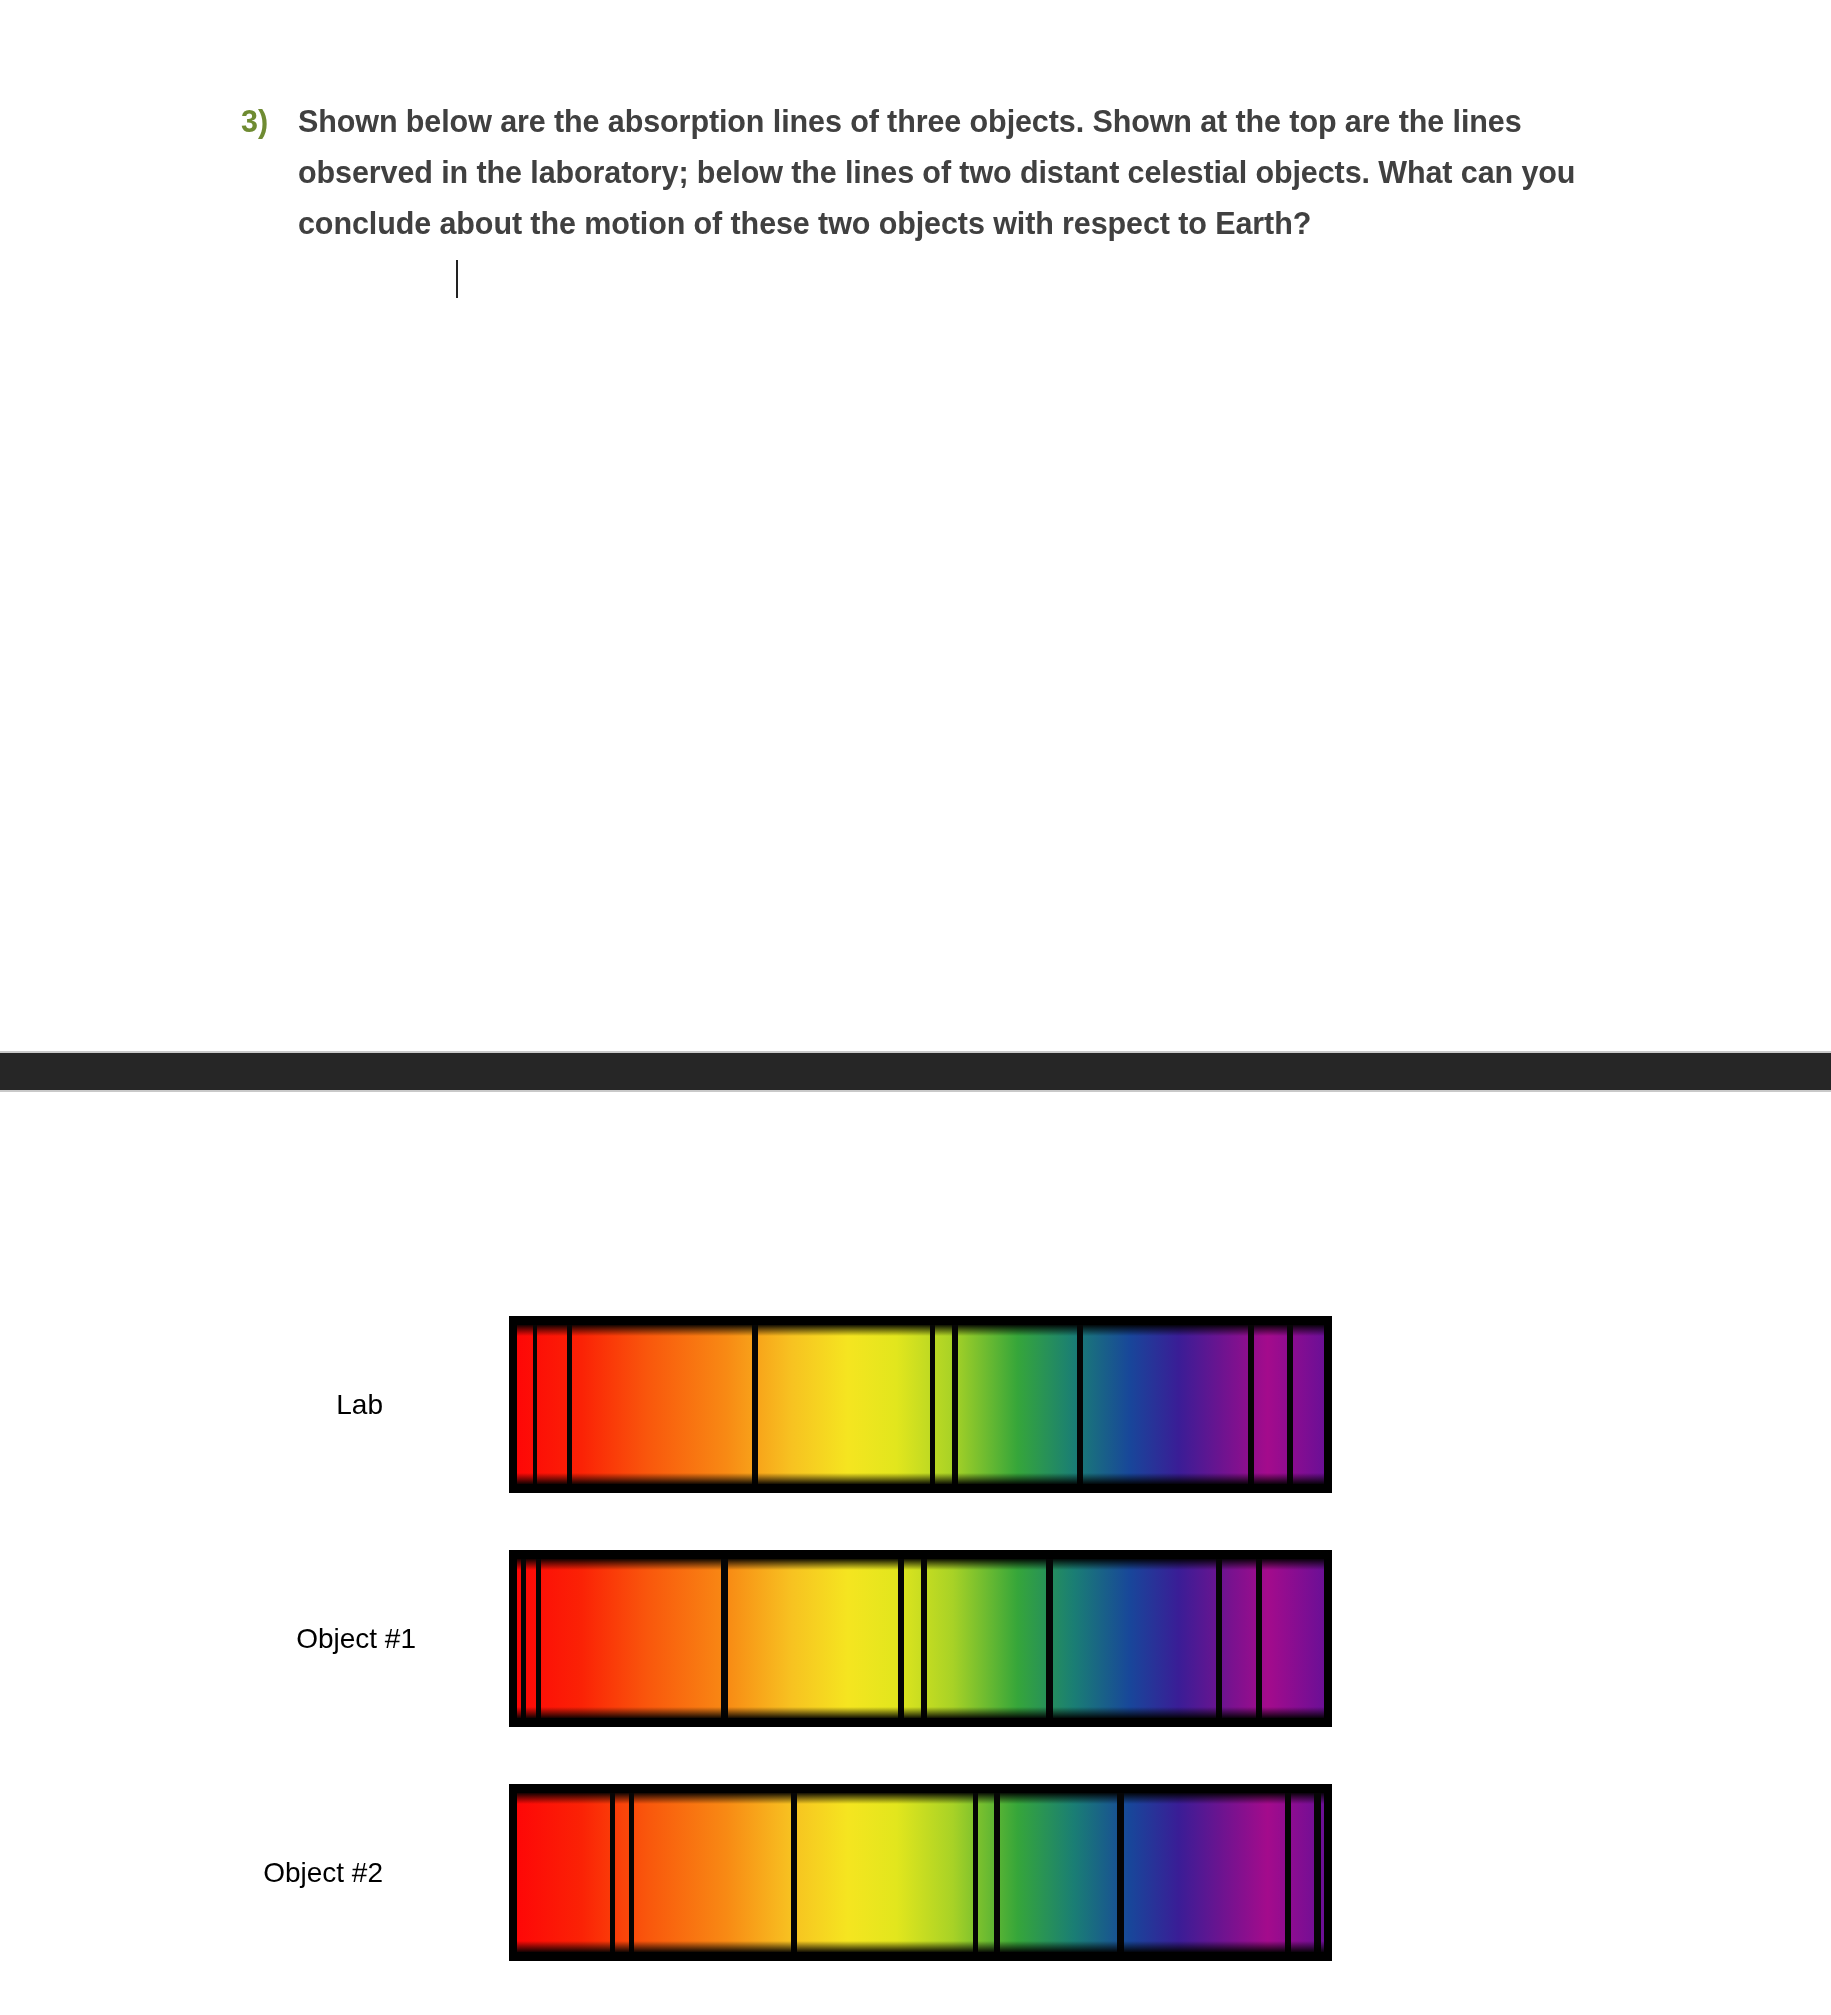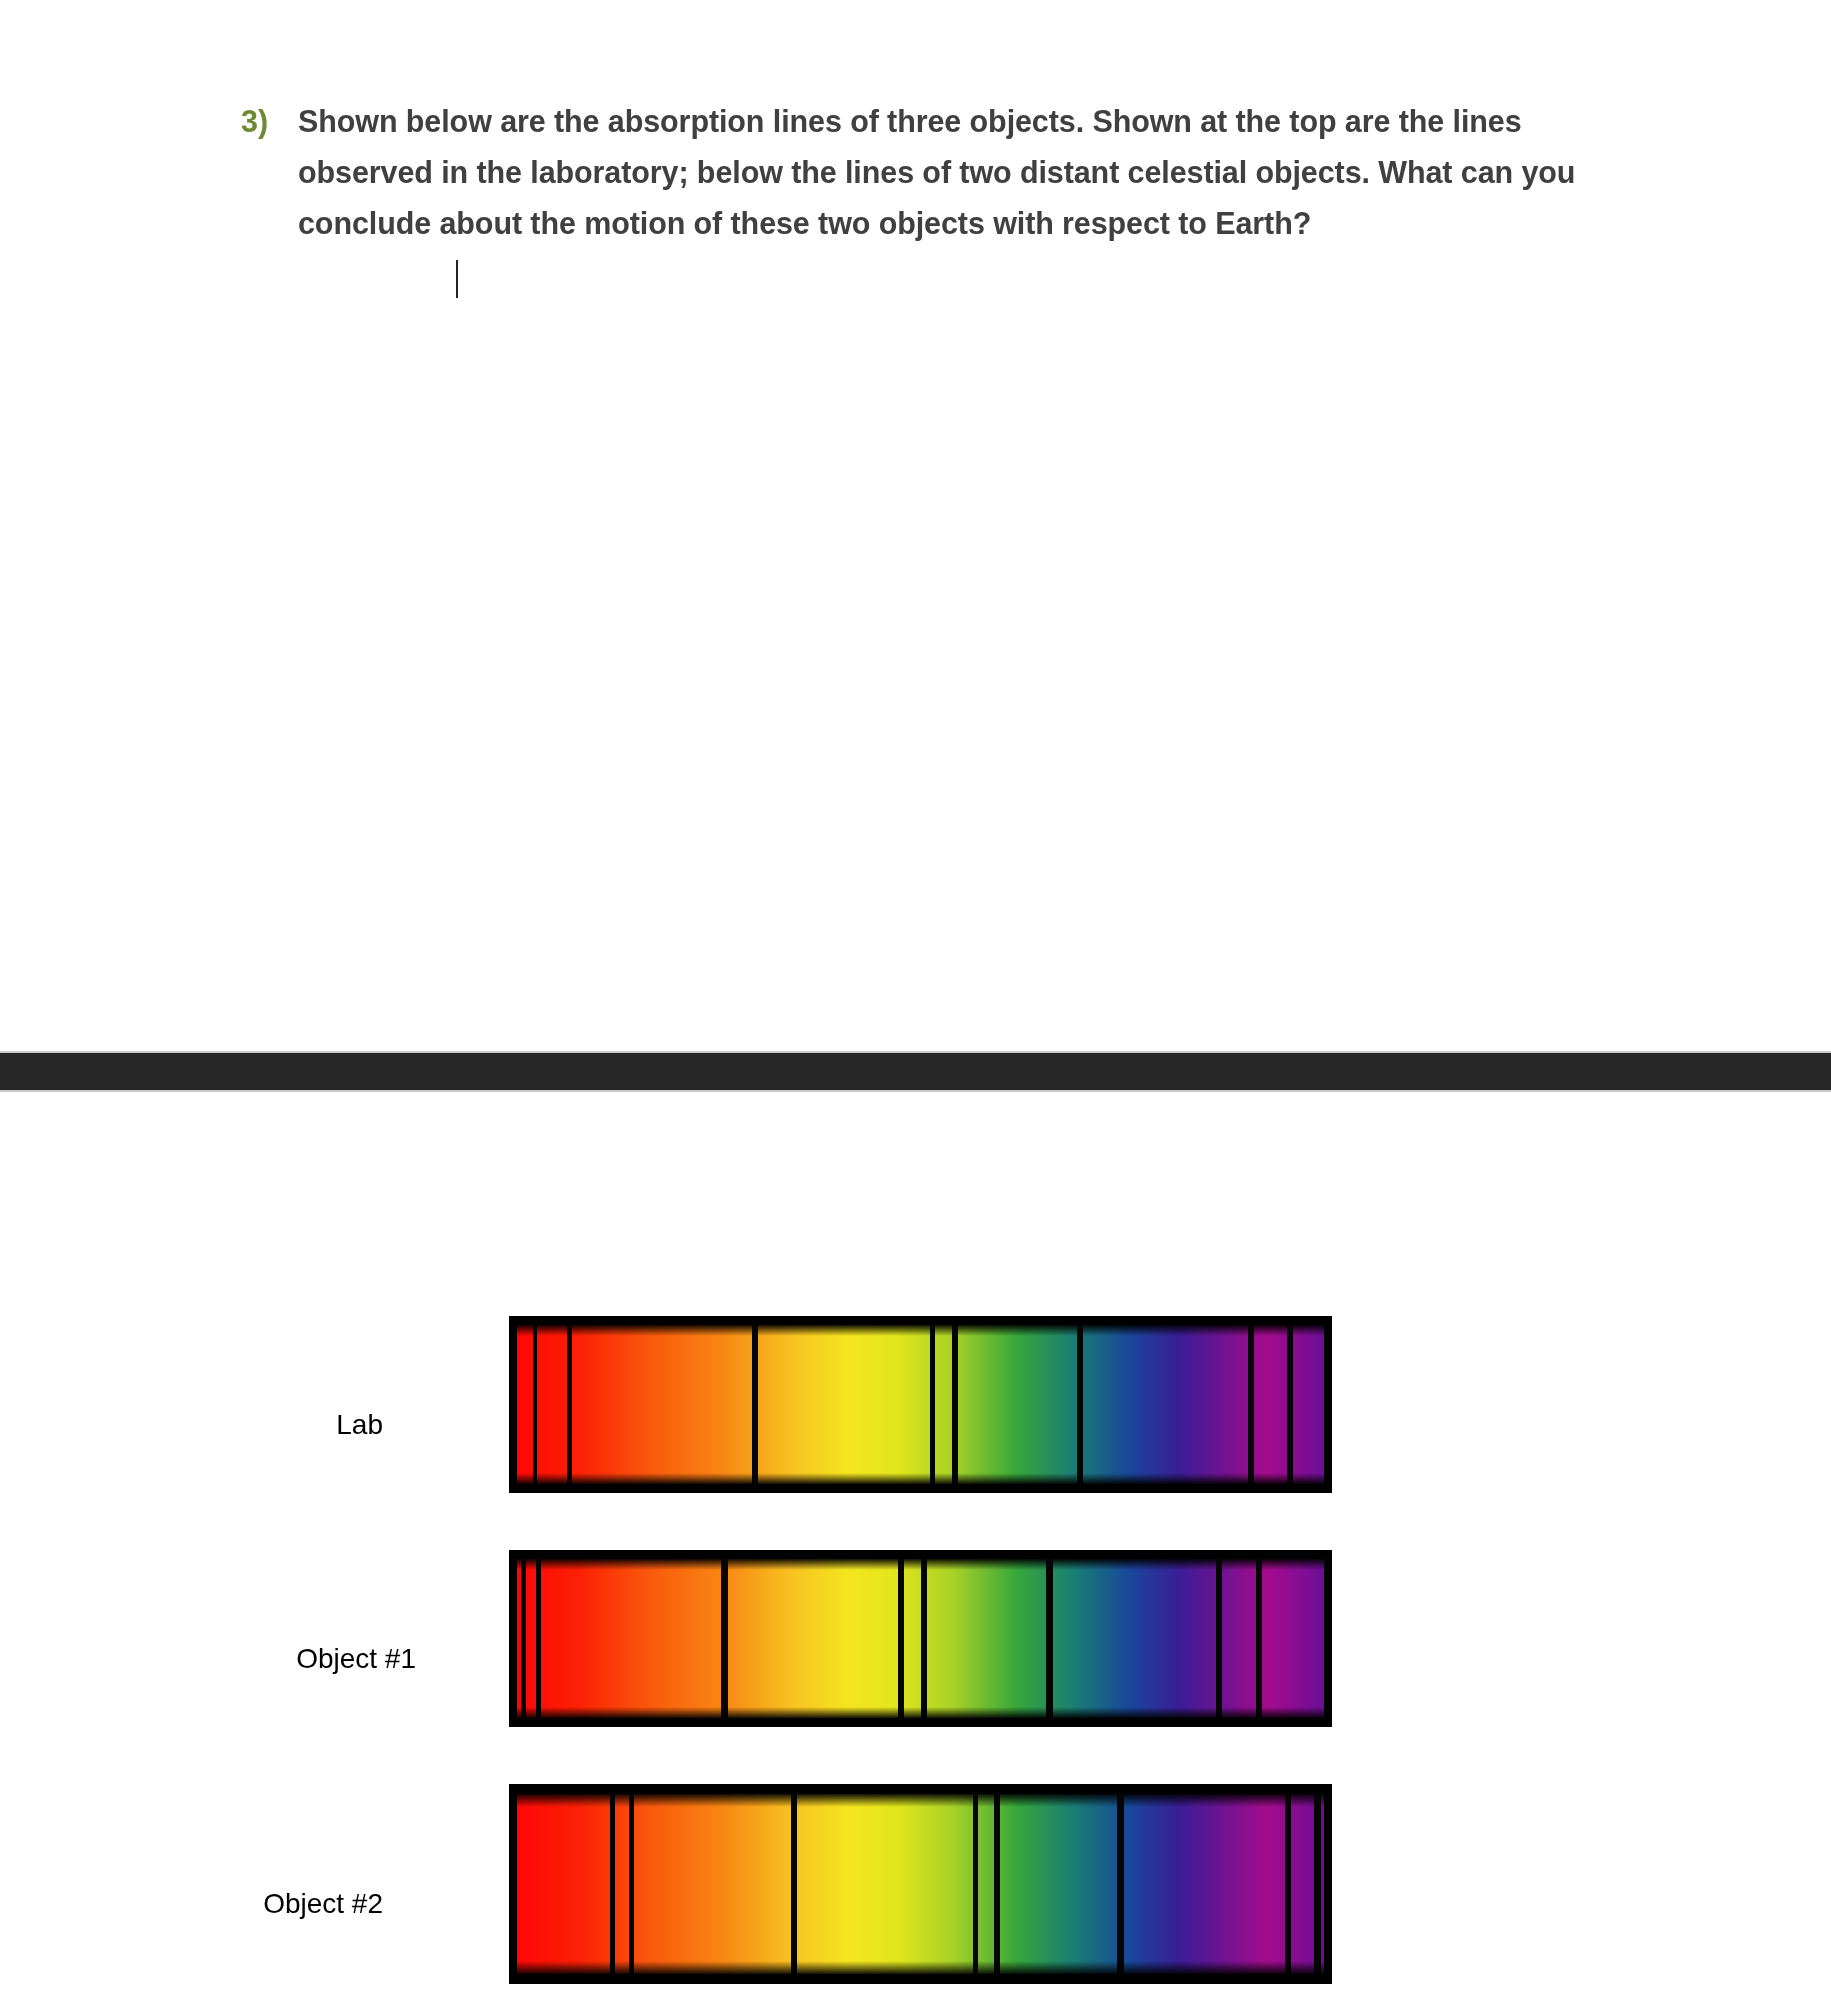--- a/index.html
+++ b/index.html
@@ -75,21 +75,20 @@
     position: absolute;
     right: 1335px;
     top: 50%;
     transform: translateY(-50%);
     color: #000000;
     font-size: 28px;
     font-family: "Liberation Sans", sans-serif;
     white-space: nowrap;
     text-align: right;
     padding-right: 114px;
-    margin-top: 20px;
   }
   .spectrum-box {
     position: absolute;
     left: 509px;
     width: 823px;
     height: 100%;
     background: #000000;
     box-sizing: border-box;
     overflow: hidden;
   }
@@ -133,21 +132,21 @@
   }
   .abs-line {
     position: absolute;
     top: 0;
     height: 100%;
     background: #050505;
   }
 
   #row-lab      { top: 1316px; height: 177px; }
   #row-object1  { top: 1550px; height: 177px; padding-left: 33px; }
-  #row-object2  { top: 1784px; height: 200px; }
+  #row-object2  { top: 1784px; height: 177px; }
 </style>
 </head>
 <body>
 
 <div id="question-block">
   <div class="q-row">
     <div class="q-number">3)</div>
     <div class="q-text">Shown below are the absorption lines of three objects. Shown at the top are the lines observed in the laboratory; below the lines of two distant celestial objects. What can you conclude about the motion of these two objects with respect to Earth?</div>
   </div>
 </div>

